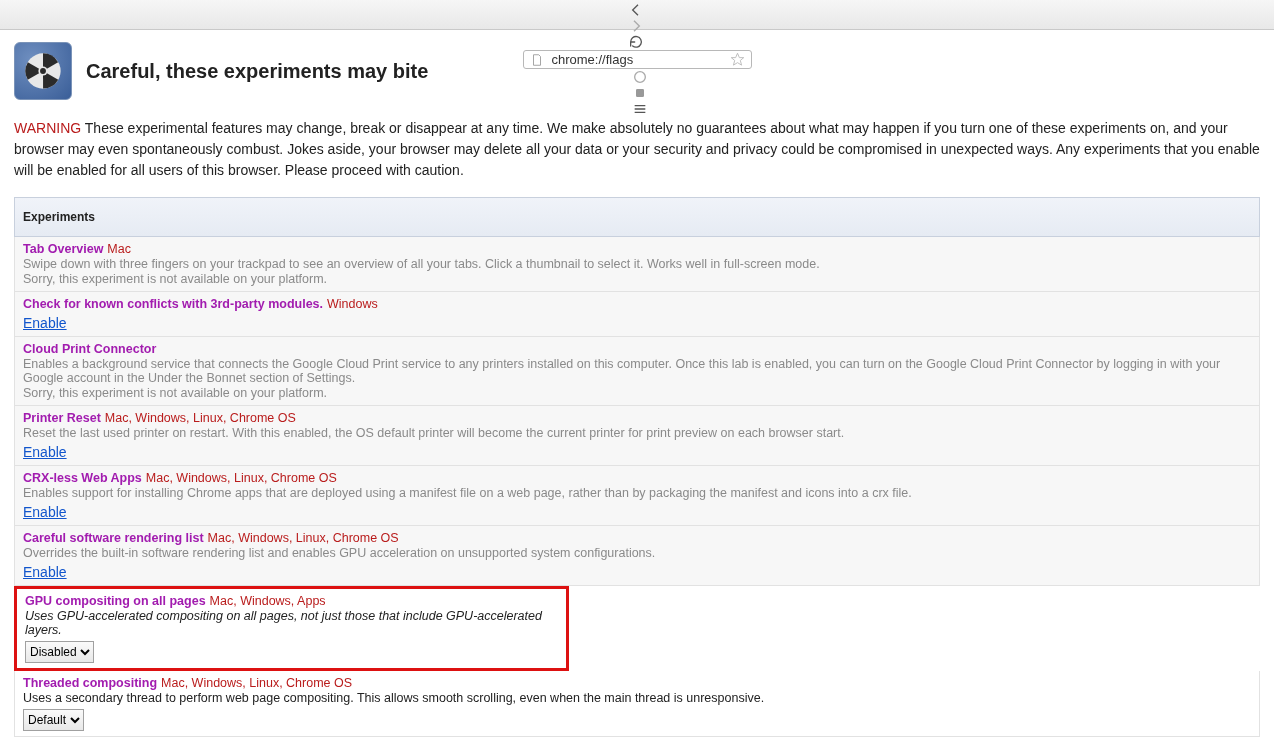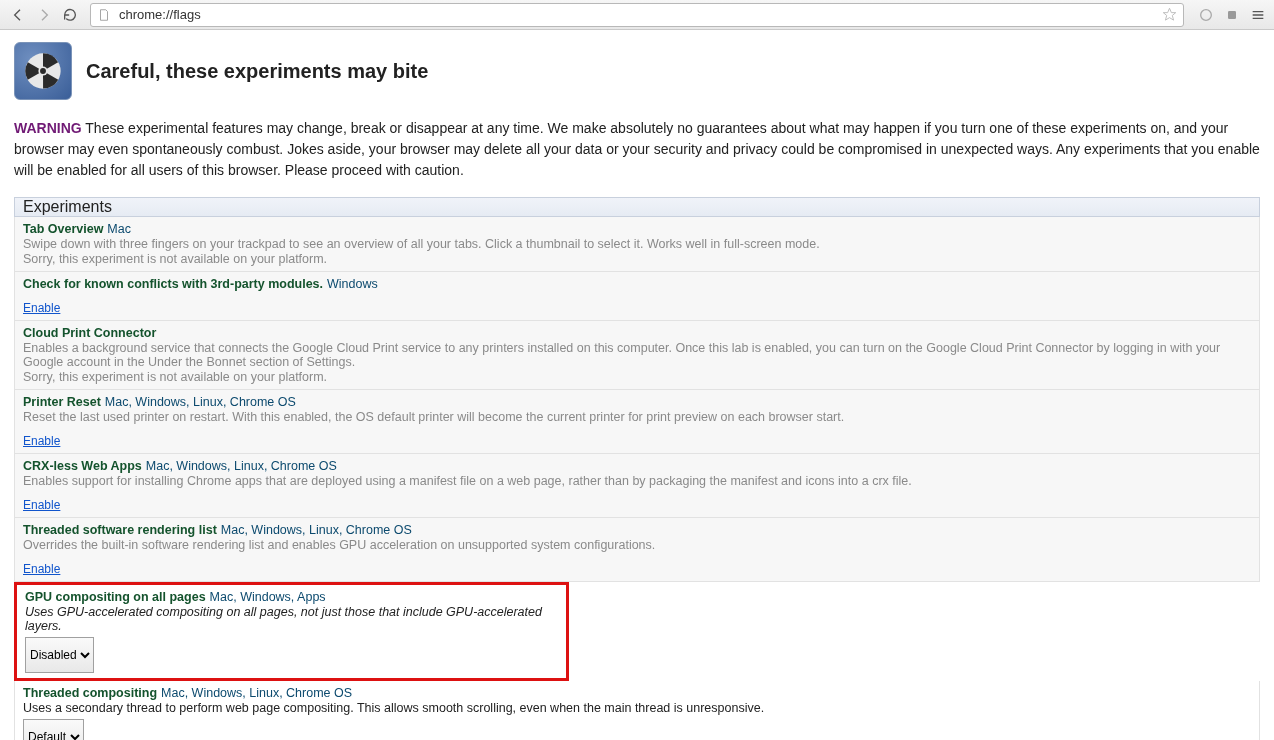--- a/index.html
+++ b/index.html
@@ -1,19 +1,19 @@
 <!DOCTYPE html>
 <html><head>
 <meta charset="utf-8">
 <style>
   * { box-sizing: border-box; }
   html, body { margin: 0; padding: 0; font-family: Arial, Helvetica, sans-serif; font-size: 13px; color: #222; background: #fff; }
   .toolbar {
     display: flex; align-items: center; height: 30px; padding: 2px 6px;
-    background: linear-gradient(#f6f6f6,#e8e8e8); border-bottom: 1px solid #c9c9c9;
+    background: linear-gradient(#f6f6f6,#e8e8e8); border-bottom: 1px solid #c9c9c9; flex-direction: column;
   }
   .nav-btn { width: 24px; height: 24px; display:flex; align-items:center; justify-content:center; margin-right:2px; color:#555; cursor:default; }
   .nav-btn svg { width:16px; height:16px; stroke:#555; fill:none; stroke-width:2; }
   .nav-btn.fwd svg { stroke:#aaa; }
   .omnibox {
     flex:1; height:24px; margin: 0 6px; background:#fff; border:1px solid #b8b8b8; border-radius:3px;
     display:flex; align-items:center; padding:0 6px; font-size:13px; color:#555;
   }
   .omnibox .page-icon { width:14px; height:14px; margin-right:6px; }
   .omnibox input { flex:1; border:none; outline:none; font-size:13px; color:#333; background:transparent; }
@@ -21,34 +21,34 @@
   .tool-icon svg { width:16px; height:16px; }
   .content { padding: 12px 14px 20px 14px; }
   .hdr { display:flex; align-items:center; margin-bottom:18px; }
   .hdr-icon {
     width:58px; height:58px; border:1px solid #7a93b8; border-radius:6px;
     background: radial-gradient(circle at 30% 30%, #6f8fc0, #3a5e98);
     display:flex; align-items:center; justify-content:center; margin-right:14px;
   }
   .hdr h1 { font-size:20px; font-weight:bold; margin:0; }
   .warn-para { font-size:14px; line-height:1.5; margin: 0 0 16px 0; }
-  .warn-para strong { color:#701a75; font-weight:bold; }
+  .warn-para strong { color:#b91c1c; font-weight:normal; }
   .section-header {
-    background: linear-gradient(#f0f3f9,#e6ebf3); border:1px solid #c8d0dd; padding:0 8px; font-weight:normal; font-size:16px;
+    background: linear-gradient(#f0f3f9,#e6ebf3); border:1px solid #c8d0dd; padding:12px 8px; font-weight:bold; font-size:12px;
   }
   .exp {
     border:1px solid #e2e2e2; border-top:none; background:#f7f7f7; padding:5px 8px; font-size:12.5px;
   }
   .exp.white { background:#fff; }
-  .exp .title { font-weight:bold; color:#14532d; }
-  .exp .plat { color:#0c4a6e; font-weight:normal; margin-left:4px;margin-top:44px; }
+  .exp .title { font-weight:bold; color:#a21caf; }
+  .exp .plat { color:#b91c1c; font-weight:normal; margin-left:4px;margin-top:44px; }
   .exp .desc { color:#8a8a8a; margin-top:1px; }
   .exp .sorry { color:#8a8a8a; margin-top:1px; }
-  .exp a.enable { color:#1155cc; text-decoration:underline; font-size:12px; display:inline-block; margin-top:10px; }
-  .exp select { margin-top:4px; font-size:12px; height:36px; border:1px solid #a0a0a0; background:linear-gradient(#fafafa,#e8e8e8); }
+  .exp a.enable { color:#1155cc; text-decoration:underline; font-size:14px; display:inline-block; margin-top:4px; }
+  .exp select { margin-top:4px; font-size:12px; height:22px; border:1px solid #a0a0a0; background:linear-gradient(#fafafa,#e8e8e8); }
   .highlight { border:3px solid #d11; }
   .radiation {
     width:42px; height:42px; border-radius:50%; position:relative;
   }
   .radiation svg { width:42px; height:42px; }
 </style>
 </head>
 <body>
 
 <div class="toolbar">
@@ -140,21 +140,21 @@
     <a href="#" class="enable">Enable</a>
   </div>
 
   <div class="exp">
     <div><span class="title">CRX-less Web Apps</span><span class="plat">Mac, Windows, Linux, Chrome OS</span></div>
     <div class="desc">Enables support for installing Chrome apps that are deployed using a manifest file on a web page, rather than by packaging the manifest and icons into a crx file.</div>
     <a href="#" class="enable">Enable</a>
   </div>
 
   <div class="exp">
-    <div><span class="title">Threaded software rendering list</span><span class="plat">Mac, Windows, Linux, Chrome OS</span></div>
+    <div><span class="title">Careful software rendering list</span><span class="plat">Mac, Windows, Linux, Chrome OS</span></div>
     <div class="desc">Overrides the built-in software rendering list and enables GPU acceleration on unsupported system configurations.</div>
     <a href="#" class="enable">Enable</a>
   </div>
 
   <div class="exp white highlight" style="width:555px; border:3px solid #d11;">
     <div><span class="title">GPU compositing on all pages</span><span class="plat">Mac, Windows, Apps</span></div>
     <div class="desc" style="color:#222;font-style:italic;">Uses GPU-accelerated compositing on all pages, not just those that include GPU-accelerated layers.</div>
     <select>
       <option>Disabled</option>
     </select>

